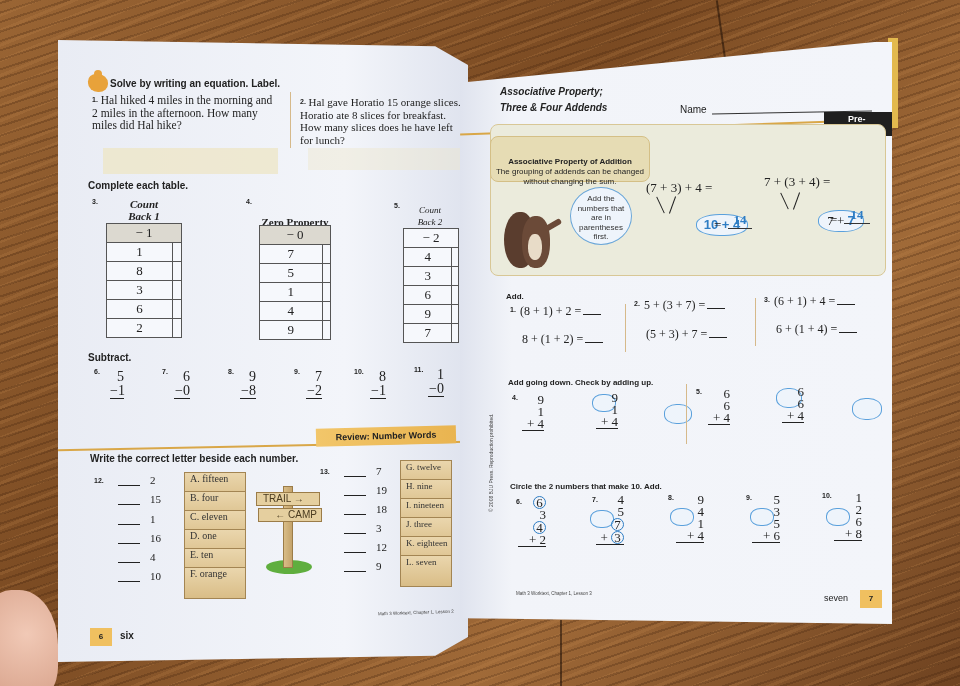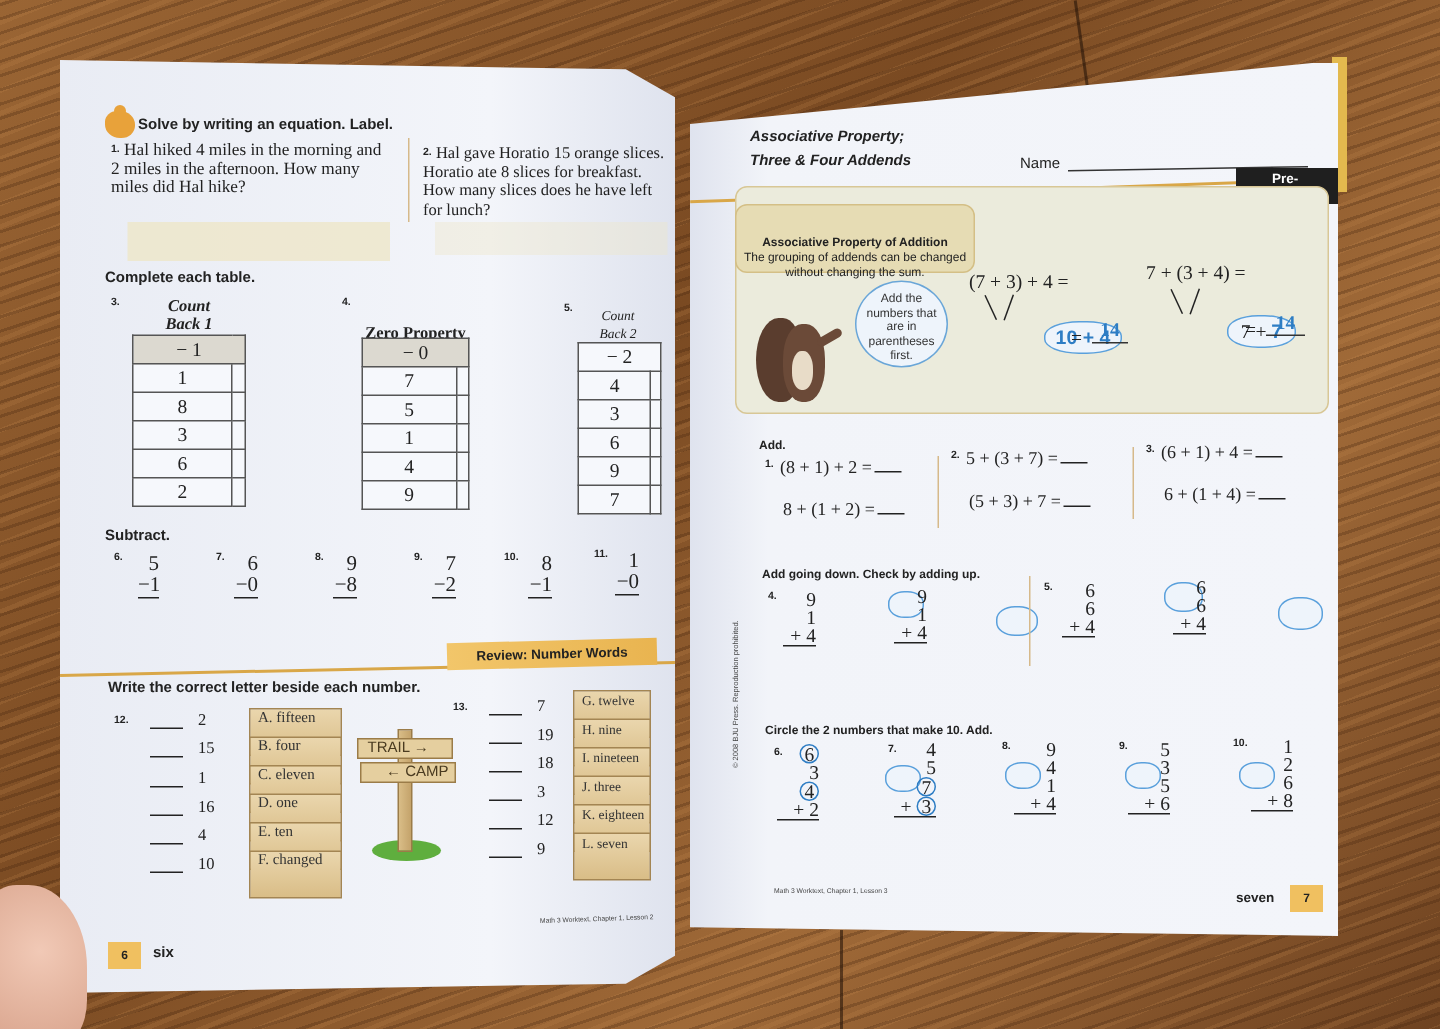--- a/index.html
+++ b/index.html
@@ -12,21 +12,21 @@
       repeating-linear-gradient(-22deg, rgba(200,140,80,0.18) 0 3px, transparent 3px 14px),
       linear-gradient(135deg, #9a6534 0%, #7a4a22 40%, #a06a38 70%, #6e4220 100%);
     font-family: "Liberation Serif", serif;
     color: #222;
   }
   .floor-seam { position:absolute; background: rgba(30,15,5,0.55); width:2px; }
 
   
   .page { position: absolute; background: #eef1f8; overflow: hidden; }
   .page-left {
-    left: 40px; top: 40px; width: 410px; height: 622px;
+    left: 58px; top: 40px; width: 410px; height: 622px;
     background: linear-gradient(90deg, #e9ecf4 0%, #f3f5fa 70%, #dfe3ee 100%);
     clip-path: polygon(0 0, 92% 1%, 100% 4%, 100% 96%, 92% 99%, 0 100%);
     box-shadow: 0 4px 12px rgba(0,0,0,.4);
   }
   .page-right {
     left: 460px; top: 42px; width: 432px; height: 582px;
     background: linear-gradient(90deg, #dfe3ee 0%, #f2f4f9 12%, #f3f5fa 100%);
     clip-path: polygon(0 7%, 96% 0, 100% 0, 100% 100%, 0 99%);
   }
   .yellow-edge { position:absolute; left: 888px; top: 38px; width: 10px; height: 90px; background:#e3b94e; }
@@ -261,21 +261,21 @@
   <div class="match-row" style="left:60px; top:473px;"><span class="blank"></span><span>1</span></div>
   <div class="match-row" style="left:60px; top:492px;"><span class="blank"></span><span>16</span></div>
   <div class="match-row" style="left:60px; top:511px;"><span class="blank"></span><span>4</span></div>
   <div class="match-row" style="left:60px; top:530px;"><span class="blank"></span><span>10</span></div>
 
   <div class="plank" style="left:126px; top:432px; width:62px;">A. fifteen</div>
   <div class="plank" style="left:126px; top:451px; width:62px;">B. four</div>
   <div class="plank" style="left:126px; top:470px; width:62px;">C. eleven</div>
   <div class="plank" style="left:126px; top:489px; width:62px;">D. one</div>
   <div class="plank" style="left:126px; top:508px; width:62px;">E. ten</div>
-  <div class="plank" style="left:126px; top:527px; width:62px;">F. changed</div>
+  <div class="plank" style="left:126px; top:527px; width:62px;">F. orange</div>
 
   <div class="signpost" style="left:198px; top:440px; width:70px; height:96px;">
     <div class="abs" style="left:10px; top:80px; width:46px; height:14px; background:#5fae3e; border-radius:50%;"></div>
     <div class="abs" style="left:27px; top:6px; width:10px; height:82px; background:linear-gradient(90deg,#d9bd87,#c4a36b); border:1px solid #9b7c48;"></div>
     <div class="abs sans" style="left:0; top:12px; width:64px; height:14px; background:#e5cf9f; border:1px solid #9b7c48; font-size:10px; line-height:12px; padding-left:6px; color:#4a3b20;"><span>TRAIL</span> <span>→</span></div>
     <div class="abs sans" style="left:2px; top:28px; width:64px; height:14px; background:#e5cf9f; border:1px solid #9b7c48; font-size:10px; line-height:12px; text-align:right; padding-right:4px; color:#4a3b20;"><span>←</span> <span>CAMP</span></div>
   </div>
 
   <div class="abs prob-num" style="left:262px; top:428px;">13.</div>
   <div class="match-row" style="left:286px; top:425px;"><span class="blank"></span><span>7</span></div>
@@ -429,17 +429,17 @@
     <span style="display:block;">1</span>
     <span style="display:block;">2</span>
     <span style="display:block;">6</span>
     <span class="b">+ <span>8</span></span>
   </div>
   <div class="cloud" style="left:406px; top:466px; width:24px; height:18px;"></div>
 
   <div class="copyright" style="left:28px; top:470px;">© 2008 BJU Press. Reproduction prohibited.</div>
 
   <div class="footer-text" style="left:56px; top:549px;">Math 3 Worktext, Chapter 1, Lesson 3</div>
-  <div class="abs sans" style="left:364px; top:551px; font-weight:bold; font-size:9px;">seven</div>
+  <div class="abs sans" style="left:364px; top:551px; font-weight:normal; font-size:9px;">seven</div>
   <div class="page-tab" style="left:400px; top:548px; width:22px; height:18px; line-height:18px;">7</div>
 </div>
 
 <div class="hand"></div>
 
 </body></html>

